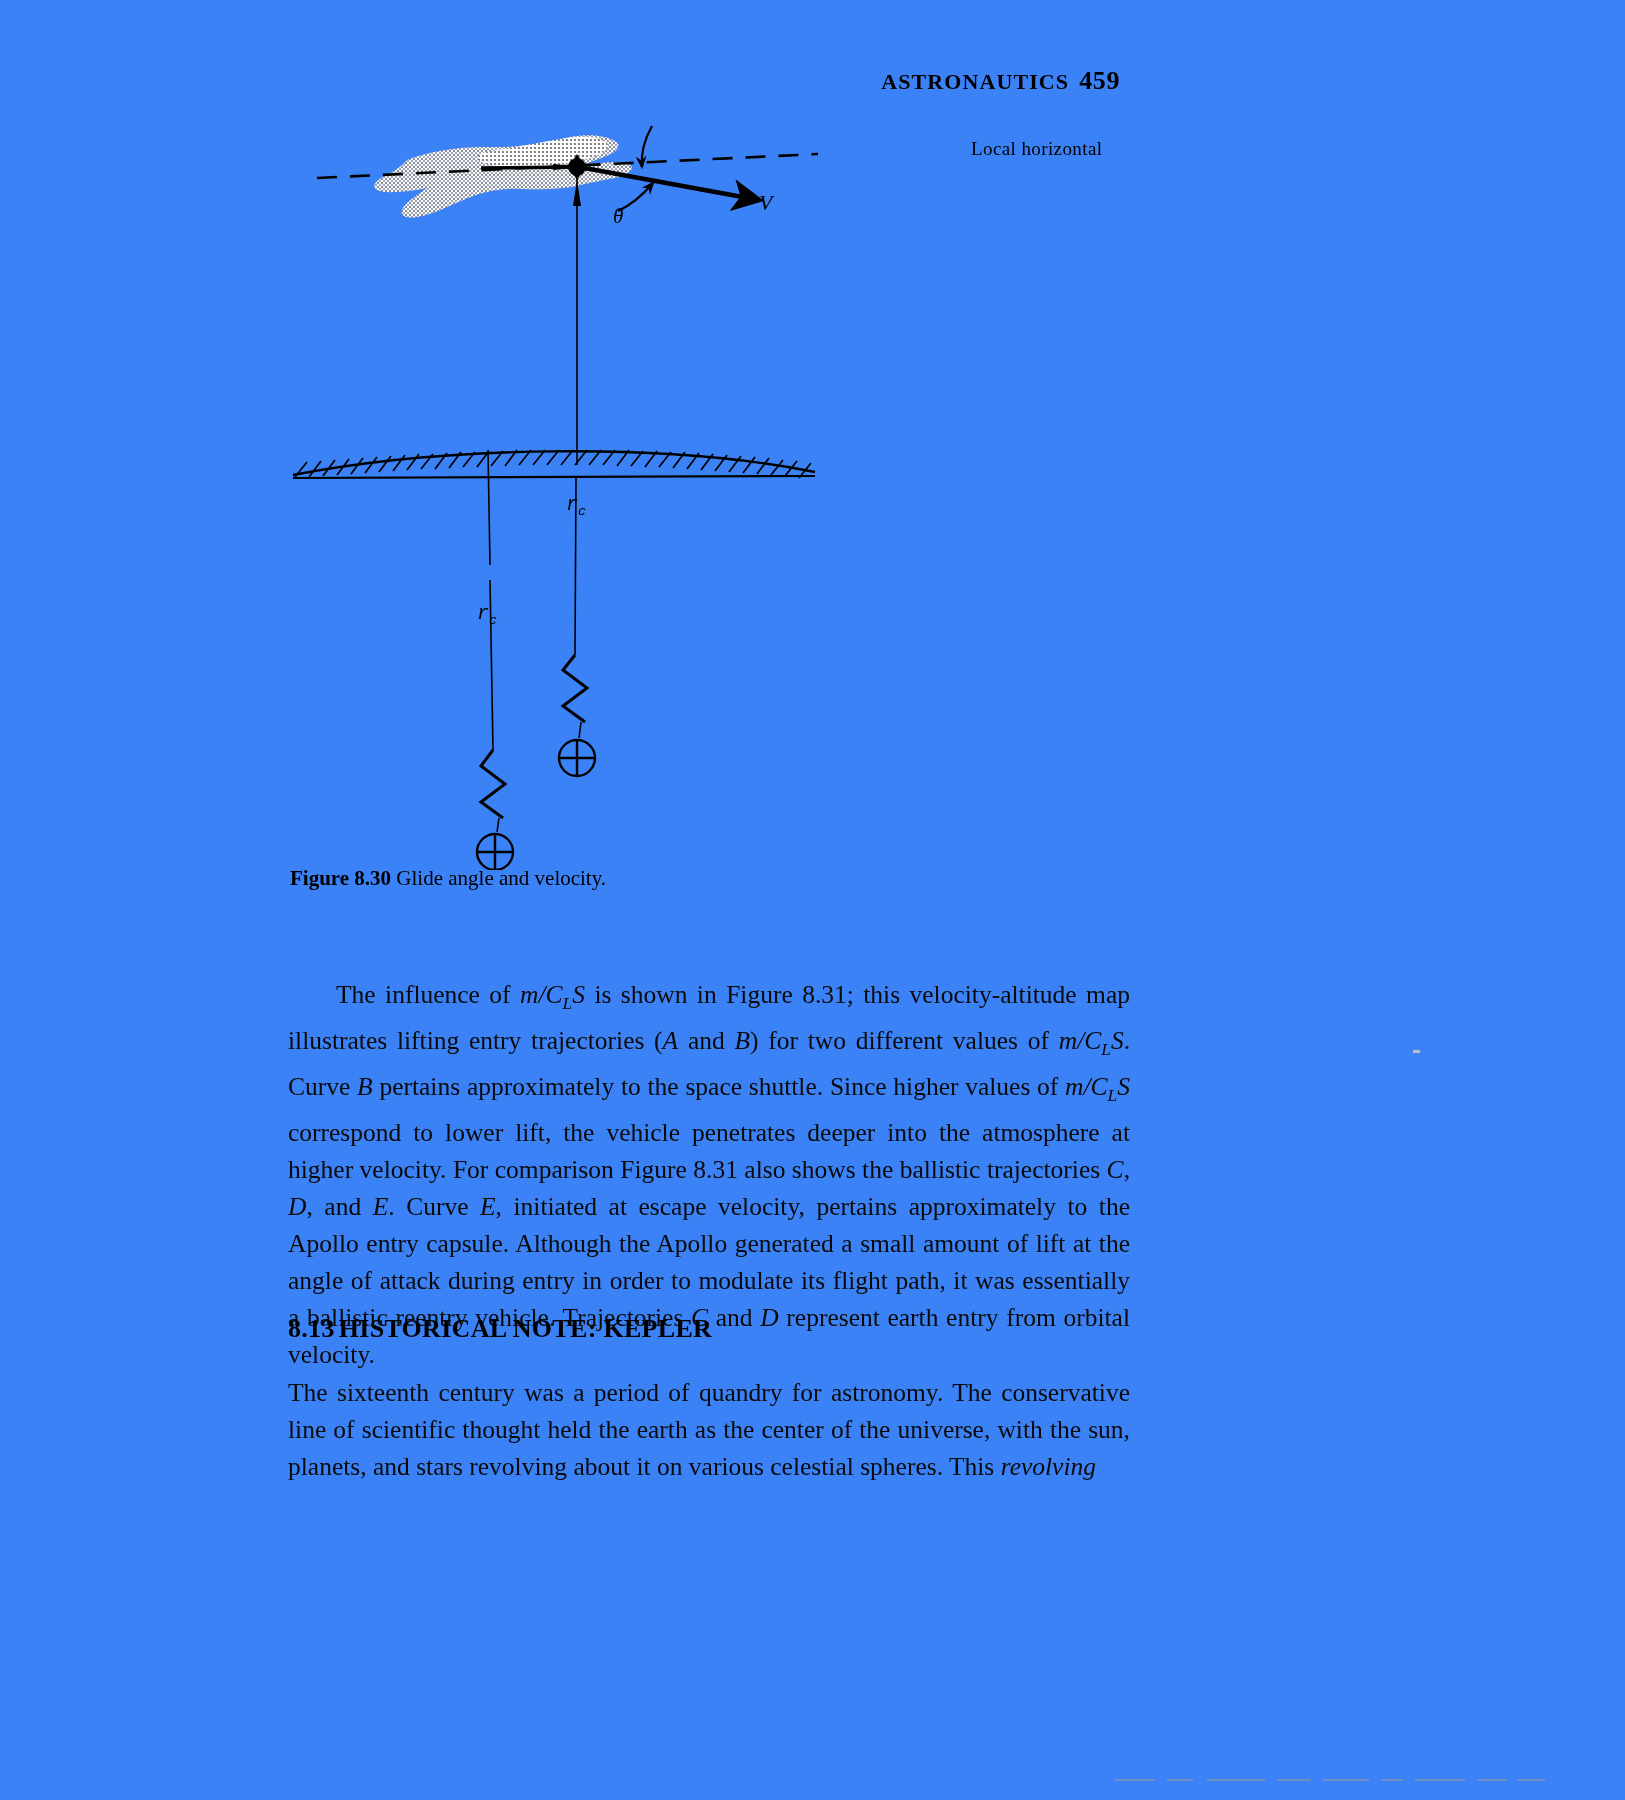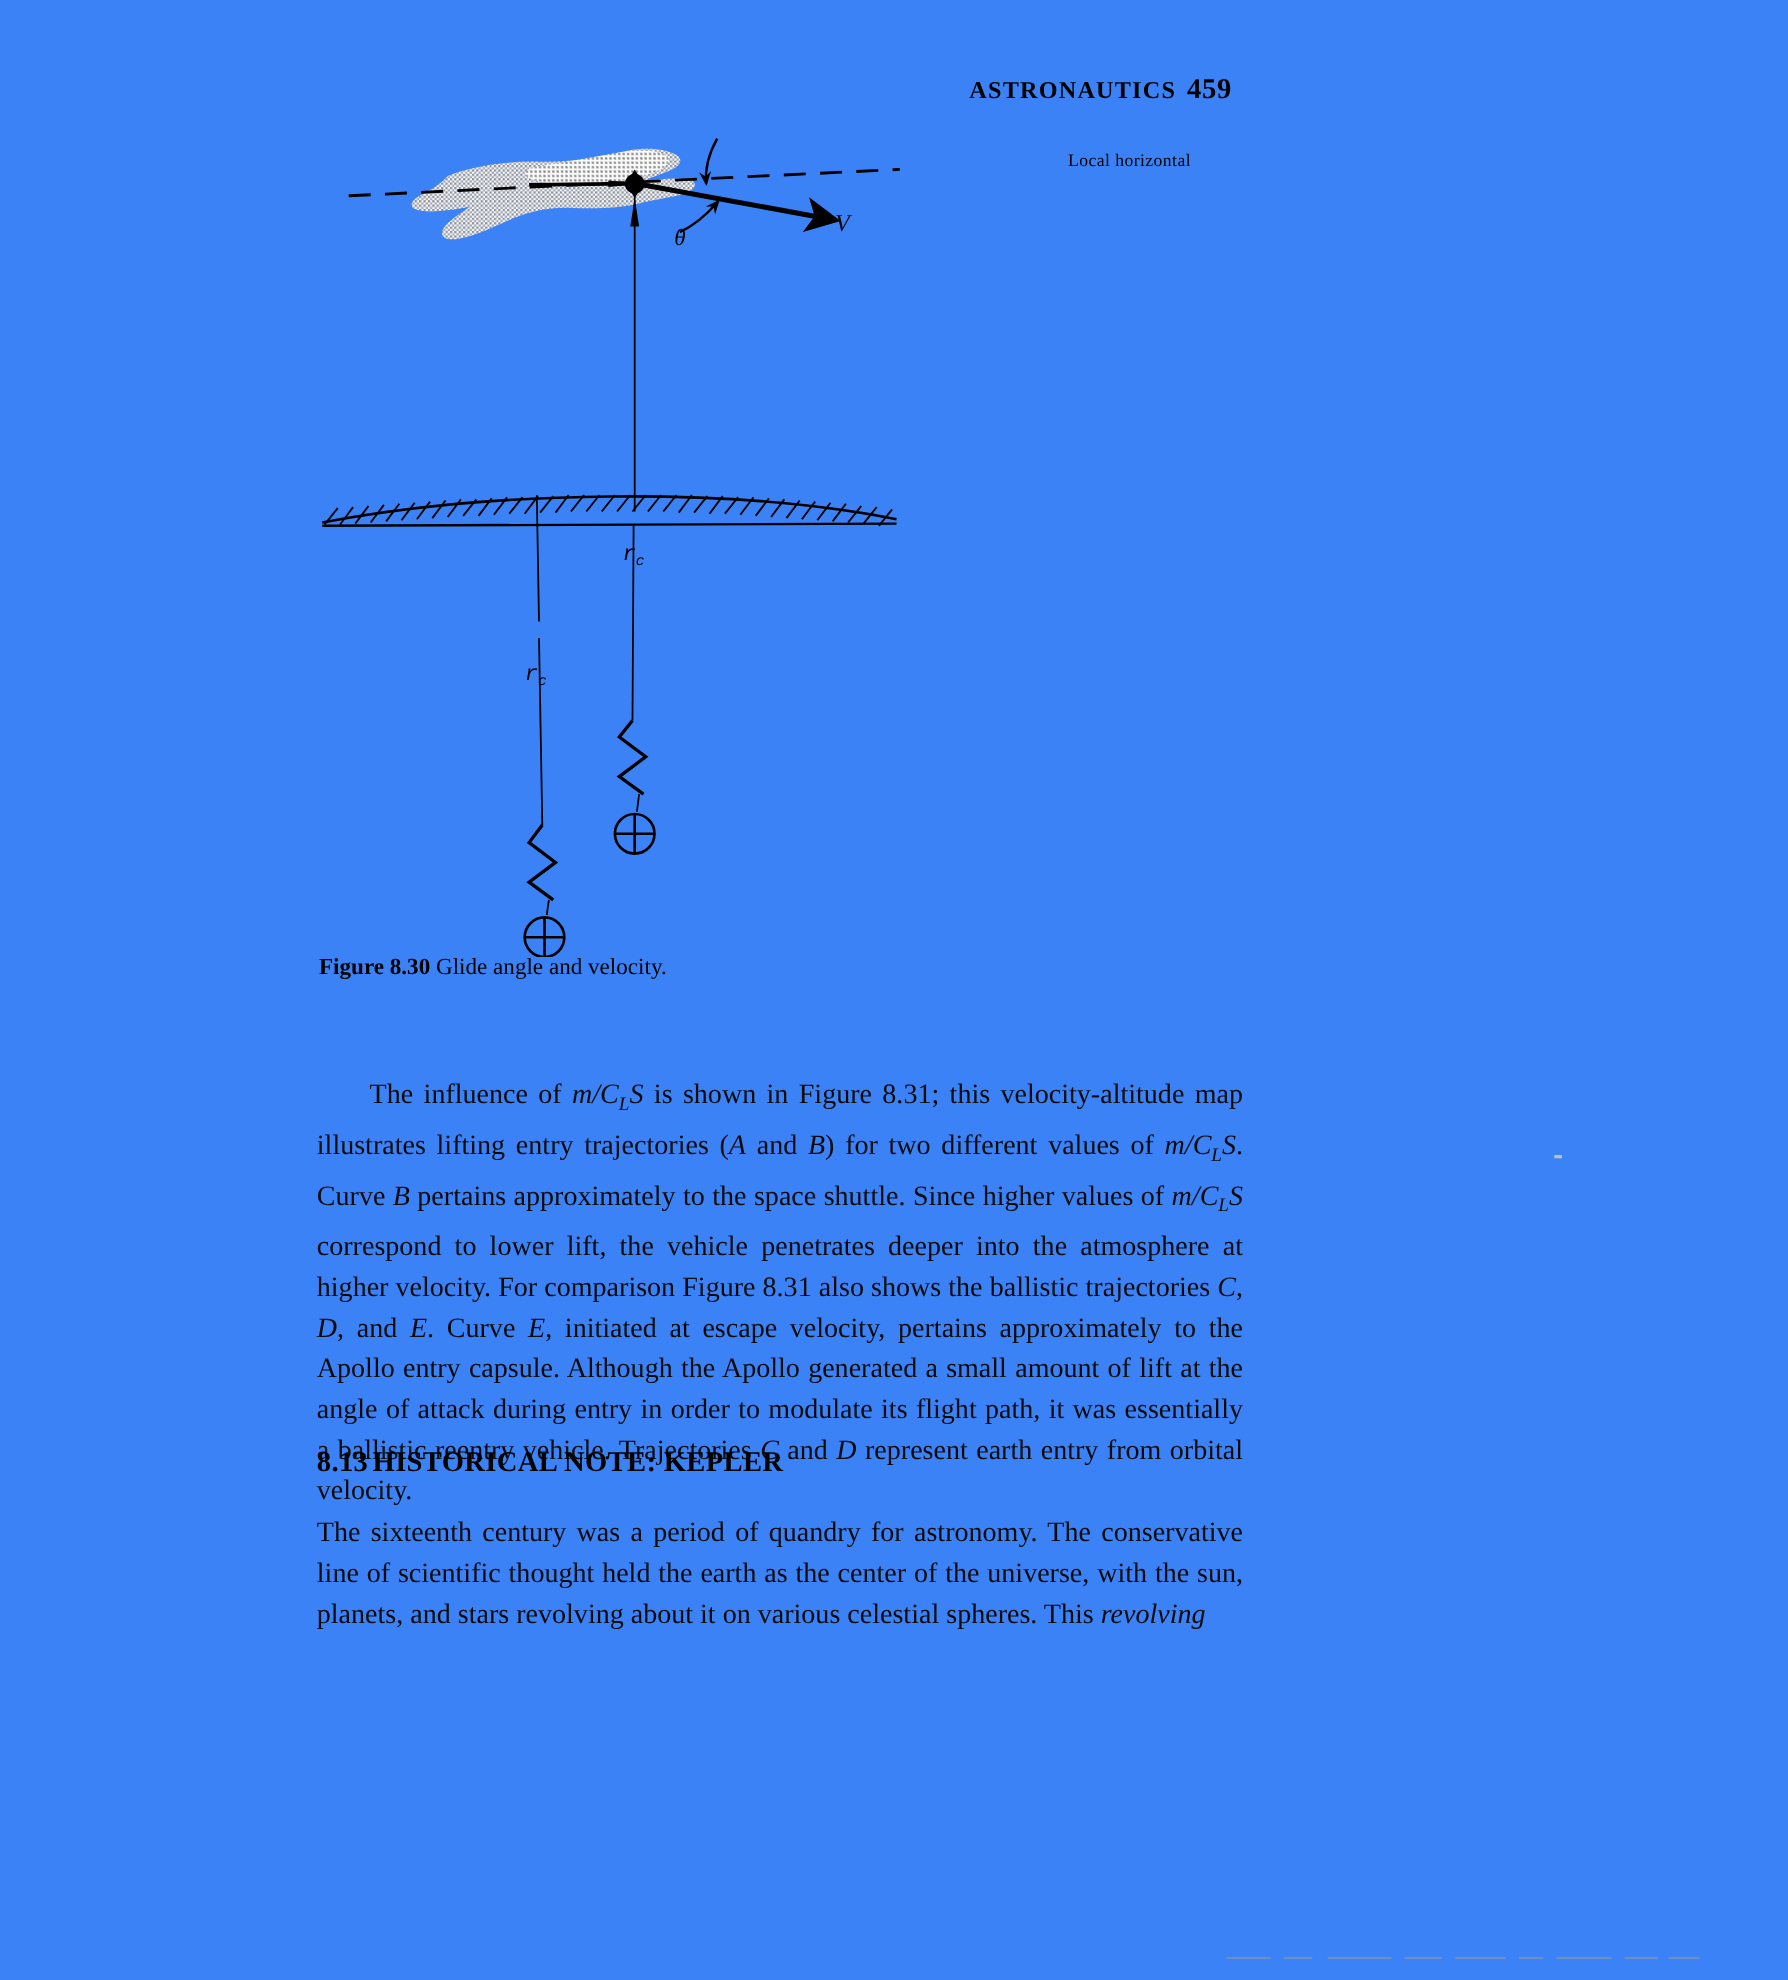--- a/index.html
+++ b/index.html
@@ -46,21 +46,21 @@
     top: 110px;
     width: 850px;
     height: 760px;
   }
   #figure-svg { display:block; }
 
   #fig-label-local {
     position: absolute;
     left: 686px;
     top: 28px;
-    font-size: 16px;
+    font-size: 19px;
     font-family: "Liberation Serif", "DejaVu Serif", serif;
     letter-spacing: 0.4px;
     white-space: nowrap;
   }
   #fig-label-v {
     position: absolute;
     left: 474px;
     top: 80px;
     font-size: 22px;
     font-style: italic;

